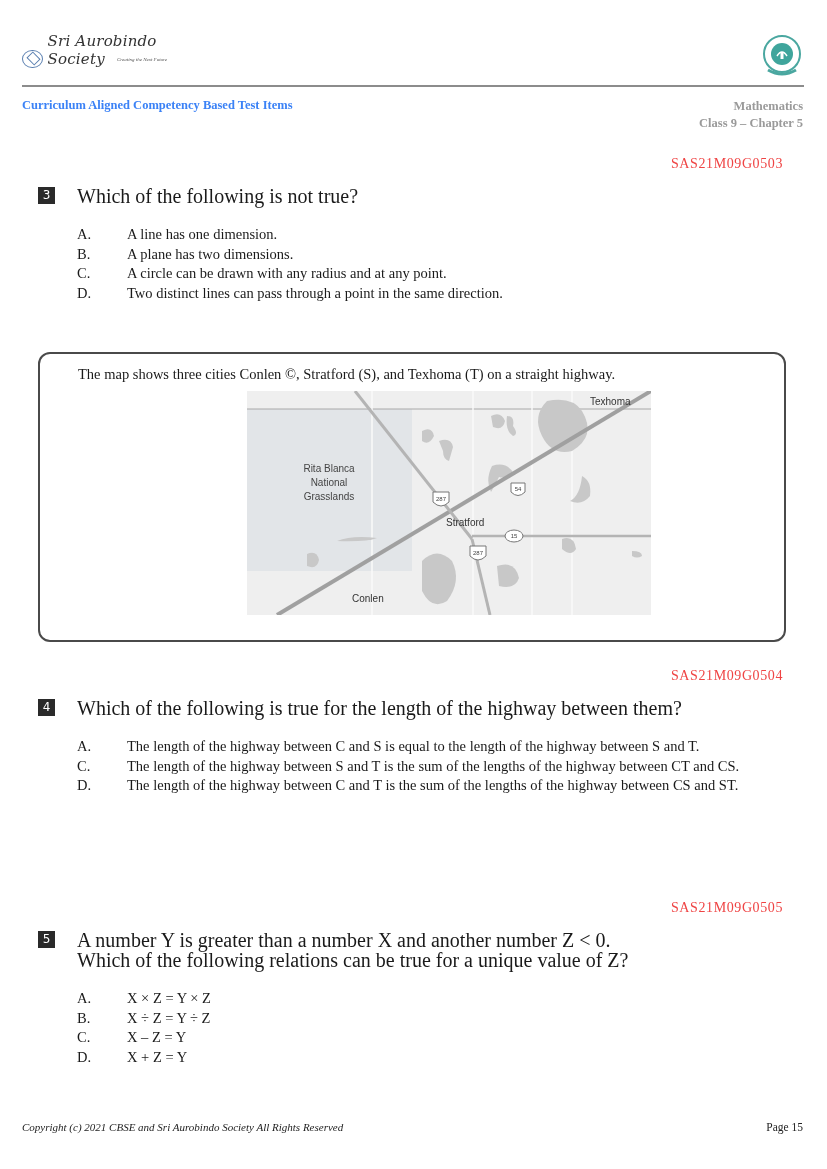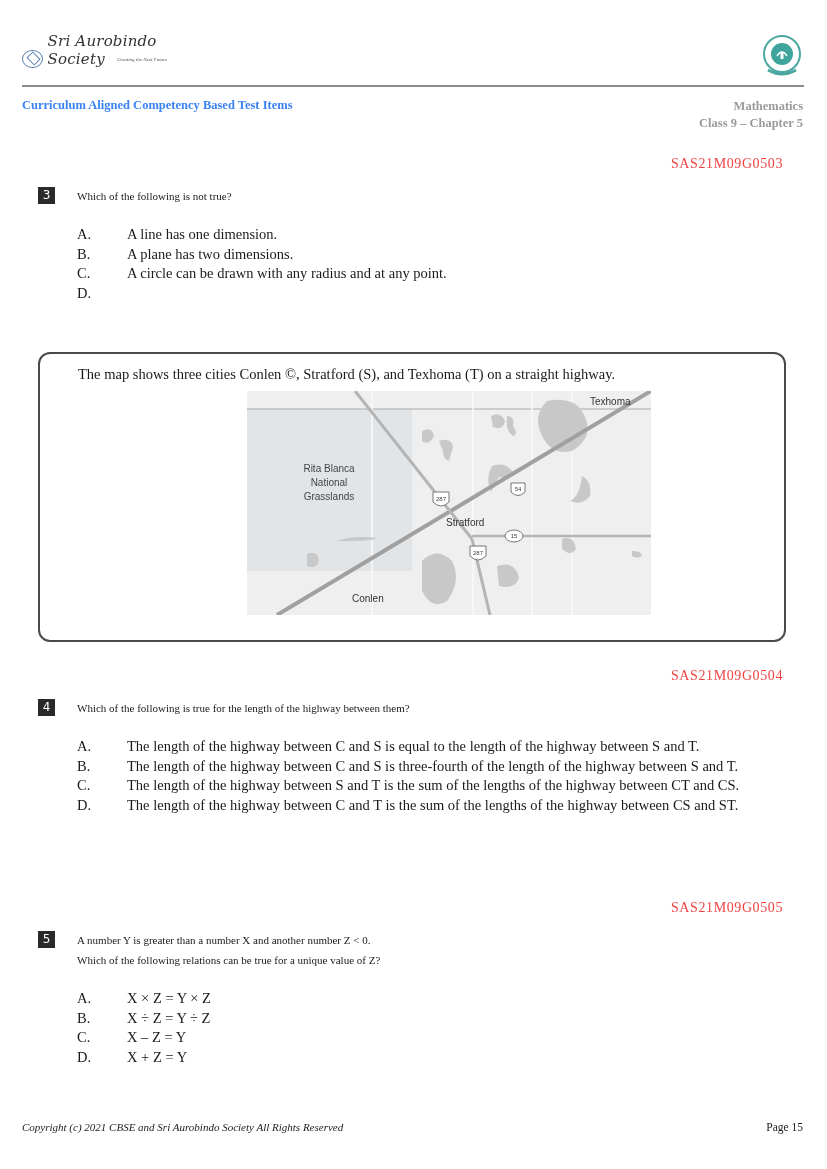--- a/index.html
+++ b/index.html
@@ -10,21 +10,21 @@
   .logo-emblem { width: 22px; height: 16px; border: 1.5px solid #5a7fb0; border-radius: 50%; position: relative; margin-right: 5px; }
   .logo-emblem:after { content: ""; position: absolute; left: 5px; top: 3px; width: 9px; height: 7px; border: 1px solid #5a7fb0; transform: rotate(45deg); }
   .logo-text { font-family: "DejaVu Serif", serif; font-style: italic; font-size: 15px; color: #333; letter-spacing: 0.2px; }
   .logo-tagline { position: absolute; left: 95px; top: 19px; font-size: 5px; font-style: italic; color: #555; font-family: "Liberation Serif", serif; }
   .seal { left: 762px; top: 34px; width: 40px; height: 46px; }
   .header-rule { left: 22px; top: 85px; width: 782px; height: 2px; background: #8c8c8c; }
   .header-left { left: 22px; top: 98px; font-size: 12.5px; font-weight: bold; color: #3b82f6; font-family: "Liberation Serif", serif; }
   .header-right { right: 24px; top: 98px; text-align: right; font-size: 12.5px; font-weight: bold; color: #9a9a9a; line-height: 17px; font-family: "Liberation Serif", serif; }
   .item-code { right: 44px; font-size: 14px; color: #ef4444; font-family: "Liberation Serif", serif; letter-spacing: 0.6px; }
   .qnum { left: 38px; width: 17px; height: 17px; background: #2a2a2a; color: #fff; font-size: 12px; font-family: "DejaVu Sans", sans-serif; text-align: center; line-height: 17px; }
-  .qtext { left: 77px; font-size: 11px; font-family: "Liberation Serif", serif; line-height: 20px; }
+  .qtext { left: 77px; font-size: 20px; font-family: "Liberation Serif", serif; line-height: 20px; }
   .opts { left: 77px; width: 707px; font-family: "Liberation Serif", serif; font-size: 14.5px; line-height: 19.6px; }
   .opt { display: flex; }
   .opt .letter { width: 50px; flex: none; }
   .opt-wrap { text-align: justify; }
   .opt-wrap .letter { display: inline-block; width: 50px; }
   .box { left: 38px; top: 352px; width: 744px; height: 286px; border: 2px solid #4a4a4a; border-radius: 12px; }
   .box-text { left: 78px; top: 366px; font-size: 14.5px; font-family: "Liberation Serif", serif; }
   .map { left: 247px; top: 391px; width: 404px; height: 224px; background: #efefef; overflow: hidden; }
   .footer-left { left: 22px; top: 1121px; font-size: 11px; font-style: italic; font-family: "Liberation Serif", serif; color: #222; }
   .footer-right { right: 24px; top: 1121px; font-size: 11.5px; font-family: "Liberation Serif", serif; color: #222; }
@@ -64,20 +64,21 @@
   <div class="opt">
       <span class="letter">B.</span>
       <span>A plane has two dimensions.</span>
     </div>
   <div class="opt">
       <span class="letter">C.</span>
       <span>A circle can be drawn with any radius and at any point.</span>
     </div>
   <div class="opt">
       <span class="letter">D.</span>
+      <span>Two distinct lines can pass through a point in the same direction.</span>
     </div>
 </div>
 
 <div class="abs box"></div>
 <div class="abs box-text">The map shows three cities Conlen ©, Stratford (S), and Texhoma (T) on a straight highway.</div>
 
 <div class="abs map">
   <svg width="404" height="224" viewBox="0 0 404 224">
 
     <rect x="0" y="18" width="165" height="162" fill="#e2e5e8"></rect>
@@ -131,21 +132,20 @@
     <text x="82" y="95" font-size="10" text-anchor="middle" fill="#444" font-family="Liberation Sans, sans-serif">National</text>
     <text x="82" y="109" font-size="10" text-anchor="middle" fill="#444" font-family="Liberation Sans, sans-serif">Grasslands</text>
   </svg>
 </div>
 
 <div class="abs item-code" style="top:668px;">SAS21M09G0504</div>
 <div class="abs qnum" style="top:699px;">4</div>
 <div class="abs qtext" style="top:698px;">Which of the following is true for the length of the highway between them?</div>
 <div class="abs opts" style="top:737px;">
   <div class="opt-wrap"><span class="letter">A.</span><span>The length of the highway between C and S is equal to the length of the highway between S and T.</span></div>
-  <div class="opt-wrap"><span class="letter">B.</span><span>The length of the highway between C and S is three-fourth of the length of the highway between S and T.</span></div>
   <div class="opt-wrap"><span class="letter">C.</span><span>The length of the highway between S and T is the sum of the lengths of the highway between CT and CS.</span></div>
   <div class="opt-wrap"><span class="letter">D.</span><span>The length of the highway between C and T is the sum of the lengths of the highway between CS and ST.</span></div>
 </div>
 
 <div class="abs item-code" style="top:900px;">SAS21M09G0505</div>
 <div class="abs qnum" style="top:931px;">5</div>
 <div class="abs qtext" style="top:930px;">
   <div>A number Y is greater than a number X and another number Z &lt; 0.</div>
   <div>Which of the following relations can be true for a unique value of Z?</div>
 </div>

